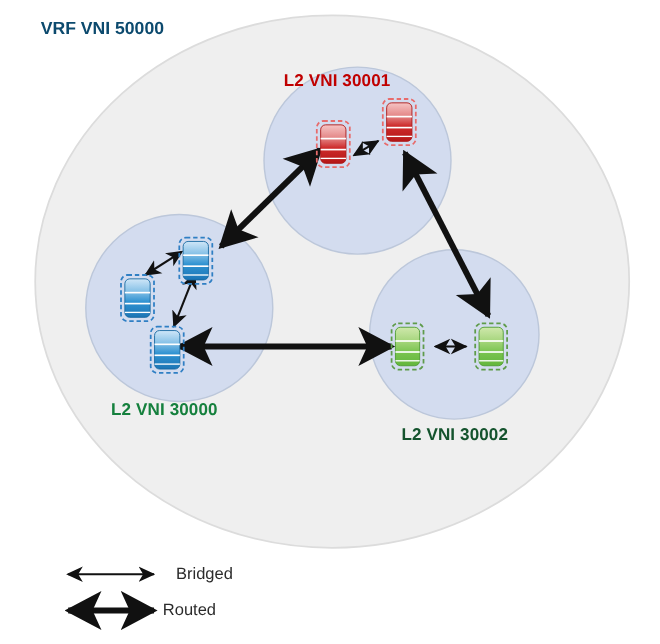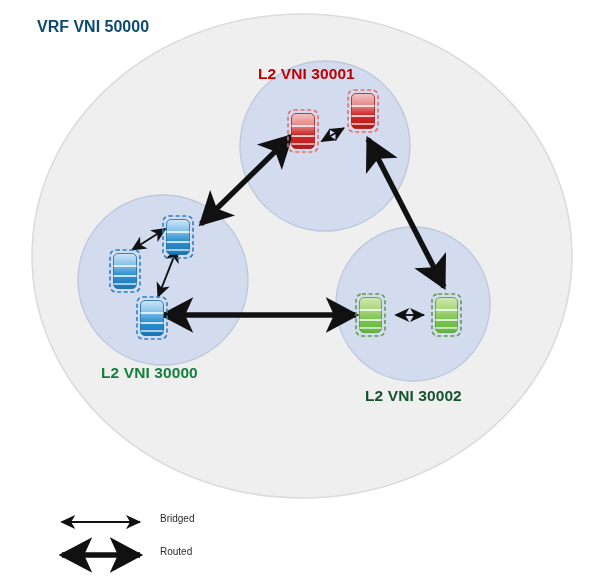--- a/index.html
+++ b/index.html
@@ -26,21 +26,21 @@
     width: 600px;
     height: 585px;
   }
   .vni-label {
     font-weight: bold;
     font-size: 15.5px;
     letter-spacing: 0.1px;
     white-space: nowrap;
   }
   .legend-label {
-    font-size: 10px;
+    font-size: 15px;
     color: #2b2b2b;
     white-space: nowrap;
   }
 </style>
 </head>
 <body>
 
 <div id="stage">
 
   <svg id="diagram-svg" viewBox="0 0 600 585">
@@ -159,15 +159,15 @@
   <div style="position:absolute; left:37px; top:18px; font-size:16px; font-weight:bold; color:#0c4a6e;">VRF VNI 50000</div>
 
   <div class="vni-label" style="position:absolute; left:258px; top:29px; color:#c00000;margin-top:36px;">L2 VNI 30001</div>
 
   <div class="vni-label" style="position:absolute; left:101px; top:364px; color:#15803d;">L2 VNI 30000</div>
 
   <div class="vni-label" style="position:absolute; left:365px; top:387px; color:#14532d;">L2 VNI 30002</div>
 
   <div class="legend-label" style="position:absolute; left:160px; top:513px;">Bridged</div>
 
-  <div class="legend-label" style="position:absolute; left:160px; top:546px;">Routed</div>
+  <div class="legend-label" style="position:absolute; left:148px; top:546px;">Routed</div>
 
 </div>
 
 </body></html>

